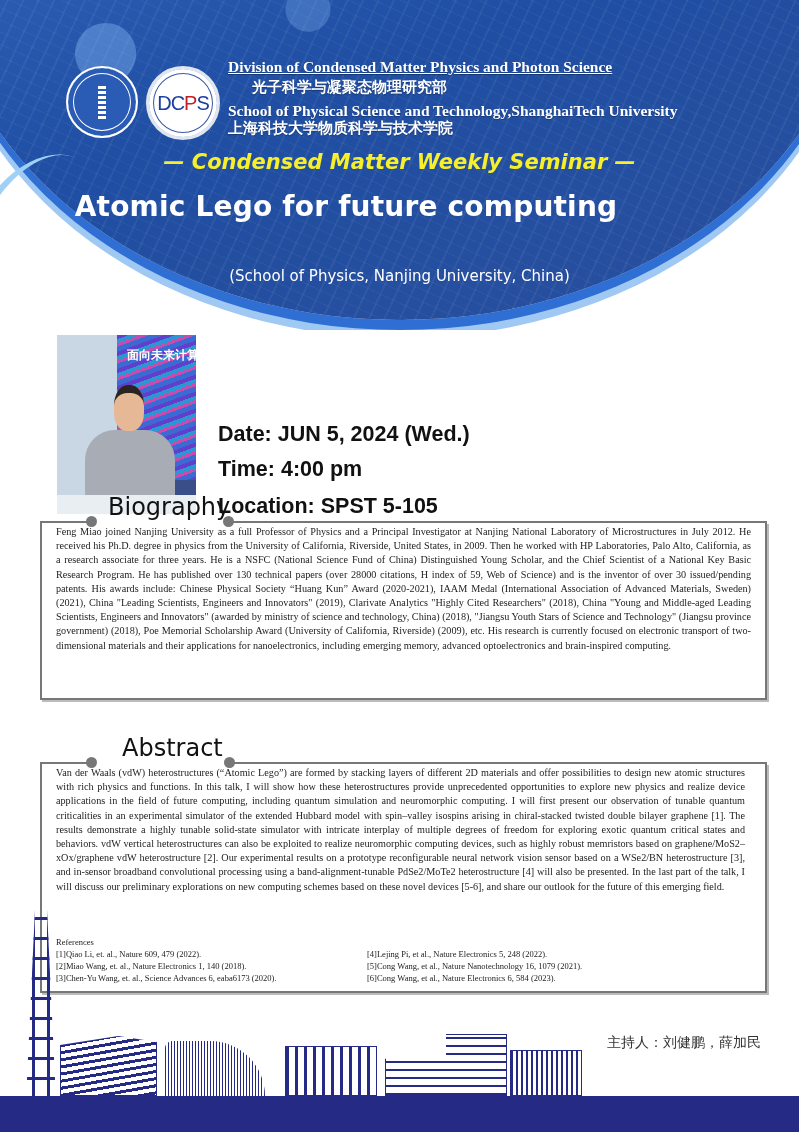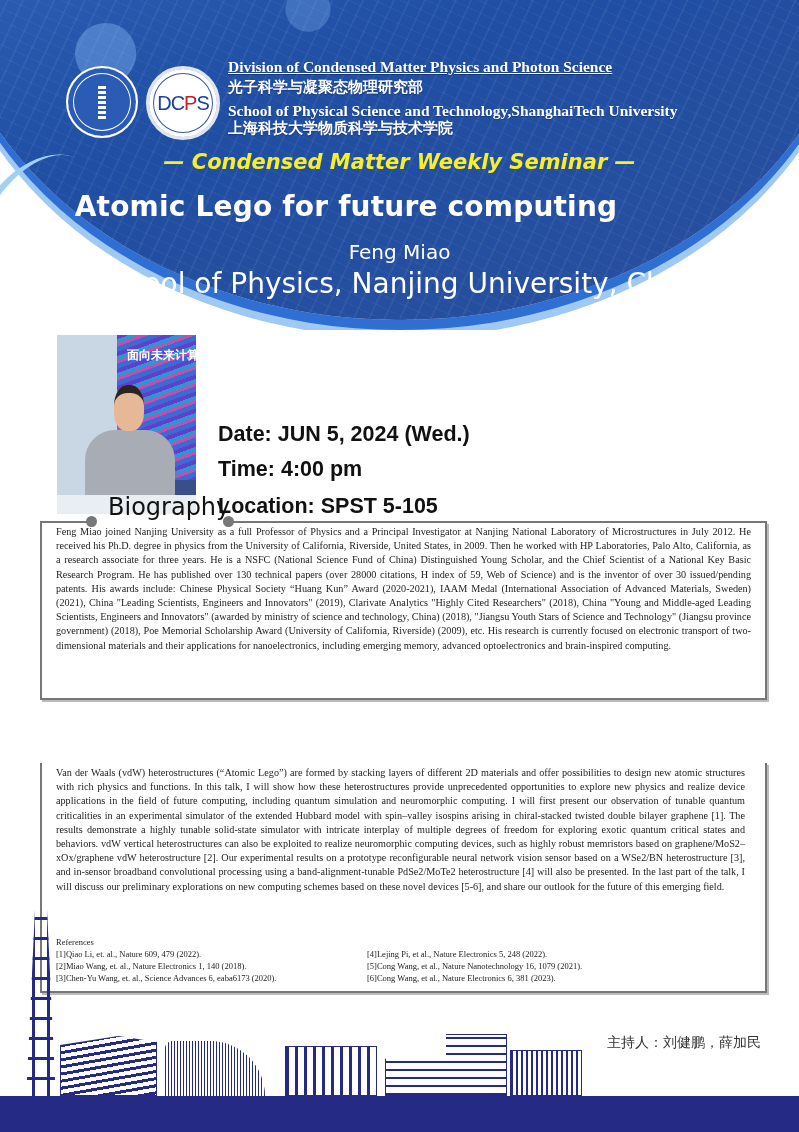--- a/index.html
+++ b/index.html
@@ -20,28 +20,28 @@
 
   .logo { position: absolute; top: 66px; width: 68px; height: 68px; border-radius: 50%; display: flex; align-items: center; justify-content: center; }
   .logo-shtu { left: 66px; border: 2px solid #fff; background: #2a5cb5; box-shadow: inset 0 0 0 5px #2a5cb5, inset 0 0 0 6px #fff; }
   .logo-shtu .tower { width: 8px; height: 34px; background: repeating-linear-gradient(0deg,#fff 0 3px,#2a5cb5 3px 5px); }
   .logo-dcps { left: 146px; background: #ffffff; border: 3px solid #dfe6f0; box-shadow: inset 0 0 0 4px #fff, inset 0 0 0 5px #3a5aa8; }
   .logo-dcps .dcps-text { font-family: "Liberation Sans", sans-serif; font-size: 20px; color: #1a3fa0; letter-spacing: -1px; }
   .logo-dcps .dcps-text .p { color: #c12027; }
 
   .org { position: absolute; left: 228px; color: #ffffff; font-weight: bold; font-family: "Liberation Serif", serif; white-space: nowrap; text-shadow: 0 1px 1px rgba(0,0,0,0.3); }
   .org-1 { top: 58px; font-size: 15.5px; text-decoration: underline; }
-  .org-2 { top: 78px; font-size: 15px; font-family: "DejaVu Sans", sans-serif; }
+  .org-2 { top: 78px; font-size: 15px; font-family: "DejaVu Sans", sans-serif; margin-left: 24px; }
   .org-3 { top: 102px; font-size: 15.5px; }
   .org-4 { top: 119px; font-size: 15px; font-family: "DejaVu Sans", sans-serif; }
 
   .seminar { position: absolute; left: 0; width: 799px; top: 150px; text-align: center; font-family: "DejaVu Sans", sans-serif; font-style: italic; font-weight: bold; font-size: 21px; color: #f6ef2a; }
   .title { position: absolute; left: 0; width: 692px; top: 190px; text-align: center; font-family: "DejaVu Sans", sans-serif; font-weight: bold; font-size: 28px; color: #ffffff; letter-spacing: 0.2px; }
   .speaker { position: absolute; left: 0; width: 799px; top: 240px; text-align: center; font-family: "DejaVu Sans", sans-serif; font-size: 20px; color: #ffffff; }
-  .affil { position: absolute; left: 0; width: 799px; top: 267px; text-align: center; font-family: "DejaVu Sans", sans-serif; font-size: 28px; color: #ffffff; }
+  .affil { position: absolute; left: 0; width: 799px; top: 267px; text-align: center; font-family: "DejaVu Sans", sans-serif; font-size: 15px; color: #ffffff; }
 
   
   .photo { position: absolute; left: 57px; top: 335px; width: 139px; height: 179px; overflow: hidden;
     background: linear-gradient(90deg, #c9d6e3 0 60px, #3a4f8a 60px 100%); }
   .photo .screen { position: absolute; left: 60px; top: 0; width: 79px; height: 145px;
     background: repeating-linear-gradient(160deg, #6b3bd6 0 4px, #29a3e0 4px 8px, #e14bb4 8px 11px, #3b6fe0 11px 16px); opacity: 0.85; }
   .photo .screen-text { position: absolute; left: 70px; top: 12px; font-family: "DejaVu Sans", sans-serif; font-size: 12px; color: #fff; font-weight: bold; white-space: nowrap; }
   .photo .person-head { position: absolute; left: 57px; top: 50px; width: 30px; height: 38px; border-radius: 45% 45% 40% 40%; background: #e7b896; border-top: 8px solid #2a2420; }
   .photo .person-body { position: absolute; left: 28px; top: 95px; width: 90px; height: 85px; border-radius: 30px 30px 0 0; background: #a8acb4; }
   .photo .table { position: absolute; left: 0; top: 160px; width: 139px; height: 19px; background: #e9eef3; }
@@ -100,21 +100,20 @@
     <span class="dcps-text">DC<span class="p">P</span>S</span>
   </div>
 
   <div class="org org-1">Division of Condensed Matter Physics and Photon Science</div>
   <div class="org org-2">光子科学与凝聚态物理研究部</div>
   <div class="org org-3">School of Physical Science and Technology,ShanghaiTech University</div>
   <div class="org org-4">上海科技大学物质科学与技术学院</div>
 
   <div class="seminar">— Condensed Matter Weekly Seminar —</div>
   <div class="title">Atomic Lego for future computing</div>
-  <div class="speaker">Feng Miao</div>
   <div class="affil">(School of Physics, Nanjing University, China)</div>
 </div>
 
 <div class="photo">
   <div class="screen"></div>
   <div class="screen-text">面向未来计算</div>
   <div class="person-body"></div>
   <div class="person-head"></div>
   <div class="table"></div>
 </div>
@@ -128,33 +127,40 @@
     <div class="line-left"></div>
     <div class="dot" style="left:44px"></div>
     <div class="section-title" style="left:66px">Biography</div>
     <div class="dot" style="left:181px"></div>
     <div class="line-right" style="left:190px"></div>
   </div>
   <div class="section-body">Feng Miao joined Nanjing University as a full Professor of Physics and a Principal Investigator at Nanjing National Laboratory of Microstructures in July 2012. He received his Ph.D. degree in physics from the University of California, Riverside, United States, in 2009. Then he worked with HP Laboratories, Palo Alto, California, as a research associate for three years. He is a NSFC (National Science Fund of China) Distinguished Young Scholar, and the Chief Scientist of a National Key Basic Research Program. He has published over 130 technical papers (over 28000 citations, H index of 59, Web of Science) and is the inventor of over 30 issued/pending patents. His awards include: Chinese Physical Society “Huang Kun” Award (2020-2021), IAAM Medal (International Association of Advanced Materials, Sweden) (2021), China "Leading Scientists, Engineers and Innovators" (2019), Clarivate Analytics "Highly Cited Researchers" (2018), China "Young and Middle-aged Leading Scientists, Engineers and Innovators" (awarded by ministry of science and technology, China) (2018), "Jiangsu Youth Stars of Science and Technology" (Jiangsu province government) (2018), Poe Memorial Scholarship Award (University of California, Riverside) (2009), etc. His research is currently focused on electronic transport of two-dimensional materials and their applications for nanoelectronics, including emerging memory, advanced optoelectronics and brain-inspired computing.</div>
 </div>
 
 <div class="section abs">
+  <div class="section-head">
+    <div class="line-left"></div>
+    <div class="dot" style="left:44px"></div>
+    <div class="section-title" style="left:80px">Abstract</div>
+    <div class="dot" style="left:182px"></div>
+    <div class="line-right" style="left:190px"></div>
+  </div>
   <div class="section-body">Van der Waals (vdW) heterostructures (“Atomic Lego”) are formed by stacking layers of different 2D materials and offer possibilities to design new atomic structures with rich physics and functions. In this talk, I will show how these heterostructures provide unprecedented opportunities to explore new physics and realize device applications in the field of future computing, including quantum simulation and neuromorphic computing. I will first present our observation of tunable quantum criticalities in an experimental simulator of the extended Hubbard model with spin–valley isospins arising in chiral-stacked twisted double bilayer graphene [1]. The results demonstrate a highly tunable solid-state simulator with intricate interplay of multiple degrees of freedom for exploring exotic quantum critical states and behaviors. vdW vertical heterostructures can also be exploited to realize neuromorphic computing devices, such as highly robust memristors based on graphene/MoS2–xOx/graphene vdW heterostructure [2]. Our experimental results on a prototype reconfigurable neural network vision sensor based on a WSe2/BN heterostructure [3], and in-sensor broadband convolutional processing using a band-alignment-tunable PdSe2/MoTe2 heterostructure [4] will also be presented. In the last part of the talk, I will discuss our preliminary explorations on new computing schemes based on these novel devices [5-6], and share our outlook for the future of this emerging field.</div>
 
   <div class="refs">
     <div>References</div>
     <div class="ref-col col-l">
       <div>[1]Qiao Li, et. al., Nature 609, 479 (2022).</div>
       <div>[2]Miao Wang, et. al., Nature Electronics 1, 140 (2018).</div>
       <div>[3]Chen-Yu Wang, et. al., Science Advances 6, eaba6173 (2020).</div>
     </div>
     <div class="ref-col col-r">
       <div>[4]Lejing Pi, et al., Nature Electronics 5, 248 (2022).</div>
       <div>[5]Cong Wang, et al., Nature Nanotechnology 16, 1079 (2021).</div>
-      <div>[6]Cong Wang, et al., Nature Electronics 6, 381 (2023).</div>
+      <div>[6]Cong Wang, et al., Nature Electronics 6, 584 (2023).</div>
     </div>
   </div>
 </div>
 
 <div class="host">主持人：刘健鹏，薛加民</div>
 
 <div class="tower-l"></div>
 <div class="skyline">
   <div class="bldg b1"></div>
   <div class="bldg b2"></div>

